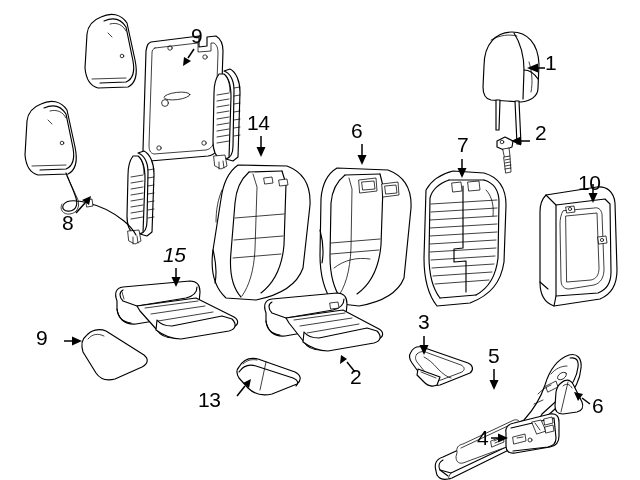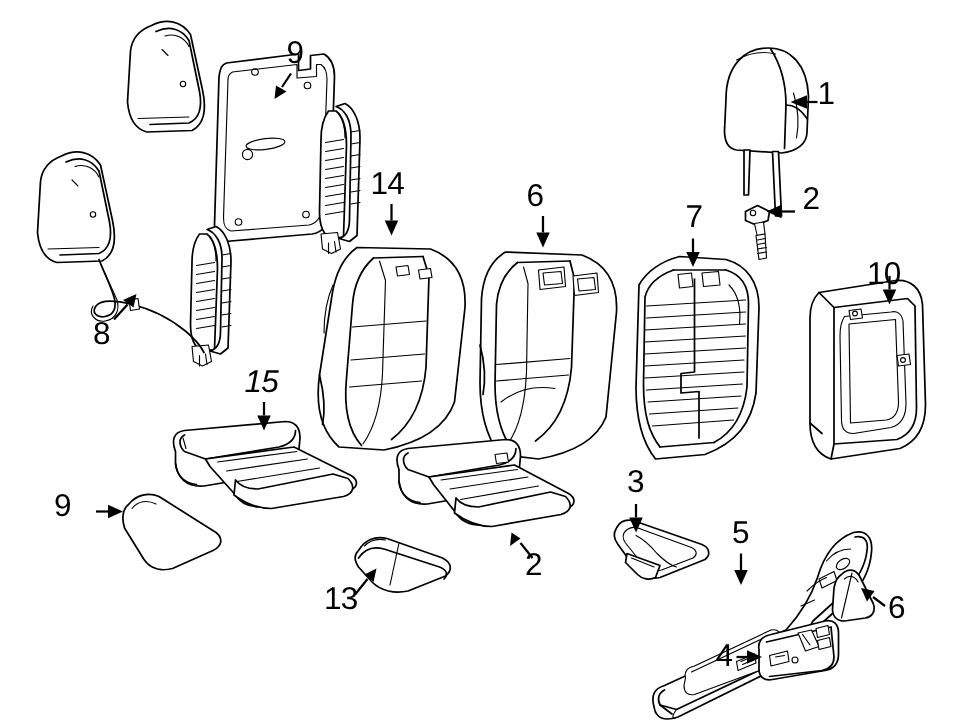--- a/index.html
+++ b/index.html
@@ -364,18 +364,18 @@
   <div class="callout-label" style="left:418px; top:311px;">3</div>
   <div class="callout-label" style="left:477px; top:427px;">4</div>
   <div class="callout-label" style="left:488px; top:345px;">5</div>
   <div class="callout-label" style="left:592px; top:395px;">6</div>
   <div class="callout-label" style="left:457px; top:134px;">7</div>
   <div class="callout-label" style="left:62px;  top:212px;">8</div>
   <div class="callout-label" style="left:191px; top:25px;">9</div>
   <div class="callout-label" style="left:578px; top:172px;">10</div>
   <div class="callout-label" style="left:351px; top:120px;">6</div>
   <div class="callout-label" style="left:350px; top:366px;">2</div>
-  <div class="callout-label" style="left:216px; top:389px;">13</div>
+  <div class="callout-label" style="left:198px; top:389px;">13</div>
   <div class="callout-label" style="left:247px; top:112px;">14</div>
   <div class="callout-label" style="left:163px; top:244px;font-style:italic;">15</div>
   <div class="callout-label" style="left:36px;  top:327px;">9</div>
 
 </div>
 
 </body></html>

